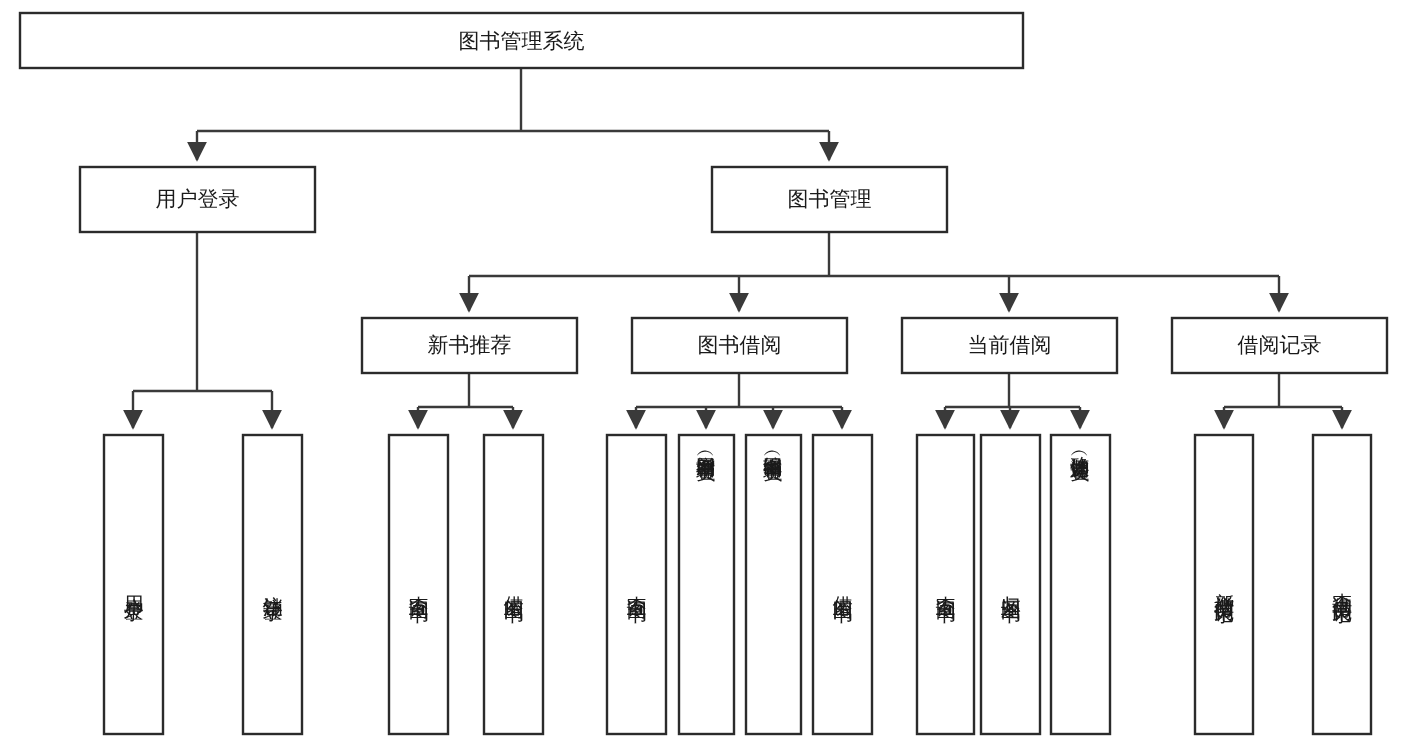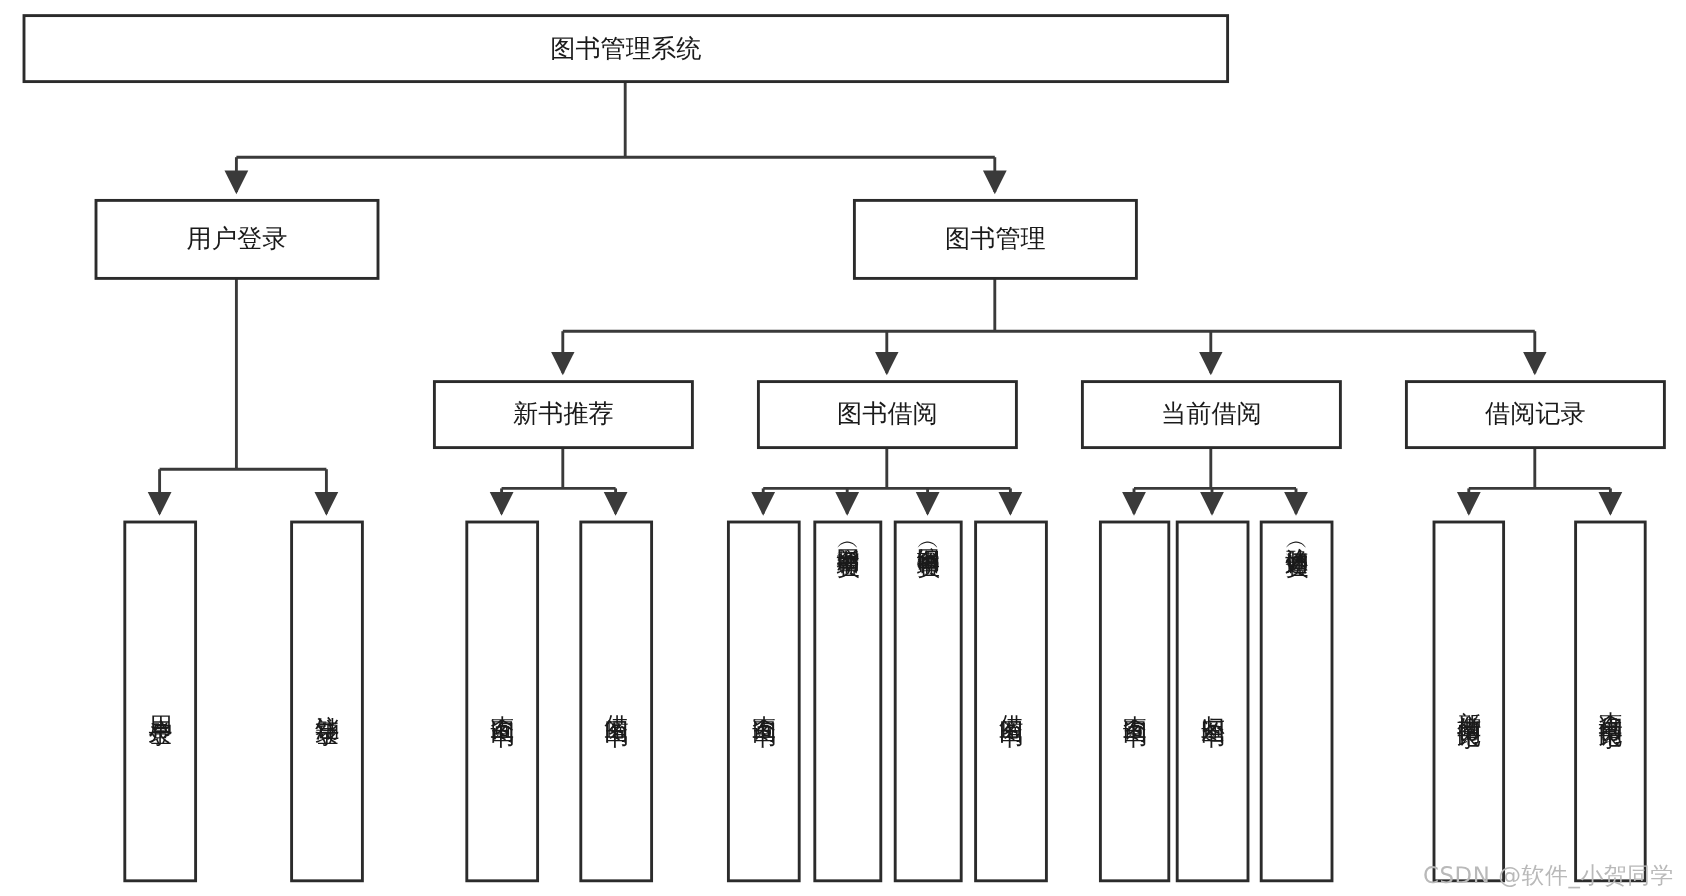--- a/index.html
+++ b/index.html
@@ -227,15 +227,14 @@
   <div class="node-label-v-wrap" style="left:1051px; top:435px; width:59px; height:299px; align-items:flex-start;">
     <span class="node-label-v" style="font-size:19px; letter-spacing:1px; margin-top:6px;">确认归还（管理员）</span>
   </div>
   <div class="node-label-v-wrap" style="left:1195px; top:435px; width:58px; height:299px;">
     <span class="node-label-v">新增借阅记录</span>
   </div>
   <div class="node-label-v-wrap" style="left:1313px; top:435px; width:58px; height:299px;">
     <span class="node-label-v">查询借阅记录</span>
   </div>
 
-  <div class="watermark">CSDN @软件_小贺同学</div>
 
 </div>
 
 </body></html>

